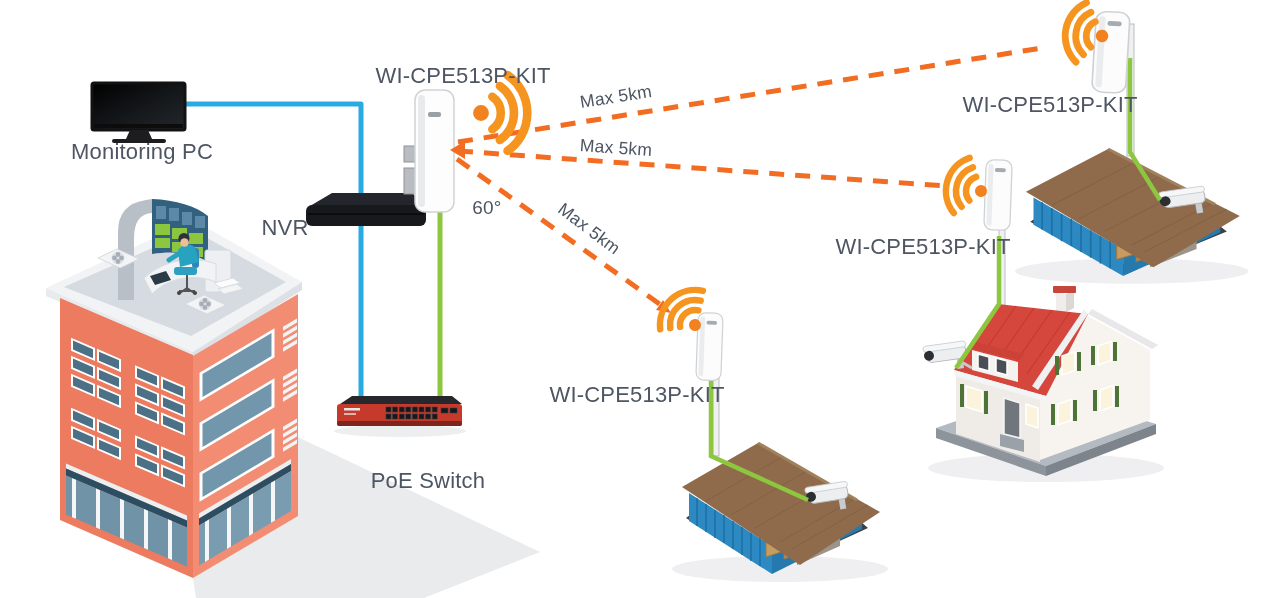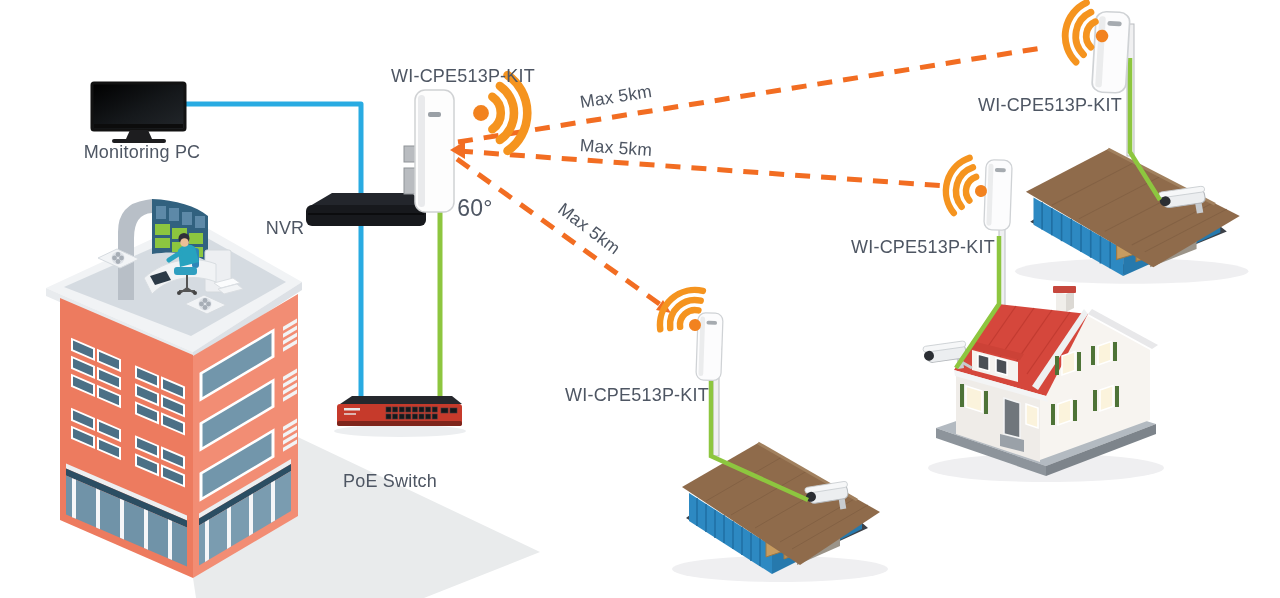--- a/index.html
+++ b/index.html
@@ -1,22 +1,22 @@
 <!DOCTYPE html>
 <html><head>
 <meta charset="utf-8">
 <style>
   html,body{margin:0;padding:0;background:#fff;}
   .stage{position:relative;width:1280px;height:598px;background:#ffffff;overflow:hidden;
          font-family:"Liberation Sans",sans-serif;}
   .scene{position:absolute;left:0;top:0;}
-  .label{position:absolute;color:#4e5663;font-size:18px;white-space:nowrap;
+  .label{position:absolute;color:#4e5663;font-size:22px;white-space:nowrap;
          transform:translate(-50%,-50%) rotate(var(--r,0deg));letter-spacing:.2px;}
   .label.sm{font-size:17.5px;}
-  .label.deg{font-size:23px;}
+  .label.deg{font-size:19px;margin-left:12px;}
 </style>
 </head>
 <body>
 
 <div class="stage">
 <svg class="scene" width="1280" height="598" viewBox="0 0 1280 598">
   <defs>
     <linearGradient id="tvGrad" x1="0" y1="0" x2="1" y2="1">
       <stop offset="0" stop-color="#000"></stop>
           <stop offset=".55" stop-color="#15181b"></stop>
@@ -347,20 +347,20 @@
     <path d="M711,378 L711,456 L808,500" fill="none" stroke="#8dc63f" stroke-width="4.5"></path>
     <use href="#cpe" transform="translate(697,313) scale(0.96) rotate(2 12 35)"></use>
     <use href="#wifi" transform="translate(695,325) rotate(228)"></use>
   </g>
 </svg>
 
   <div class="label" style="left:142px;top:152px">Monitoring PC</div>
   <div class="label" style="left:285px;top:228px">NVR</div>
   <div class="label" style="left:463px;top:76px">WI-CPE513P-KIT</div>
   <div class="label deg" style="left:475px;top:208px">60°</div>
-  <div class="label" style="left:390px;top:481px">PoE Switch</div>
+  <div class="label" style="left:428px;top:481px">PoE Switch</div>
   <div class="label sm" style="left:616px;top:97px;--r:-9deg">Max 5km</div>
   <div class="label sm" style="left:616px;top:148px;--r:4deg">Max 5km</div>
   <div class="label sm" style="left:589px;top:229px;--r:37deg">Max 5km</div>
   <div class="label" style="left:1050px;top:105px">WI-CPE513P-KIT</div>
   <div class="label" style="left:923px;top:247px">WI-CPE513P-KIT</div>
   <div class="label" style="left:637px;top:395px">WI-CPE513P-KIT</div>
 </div>
 
 </body></html>

